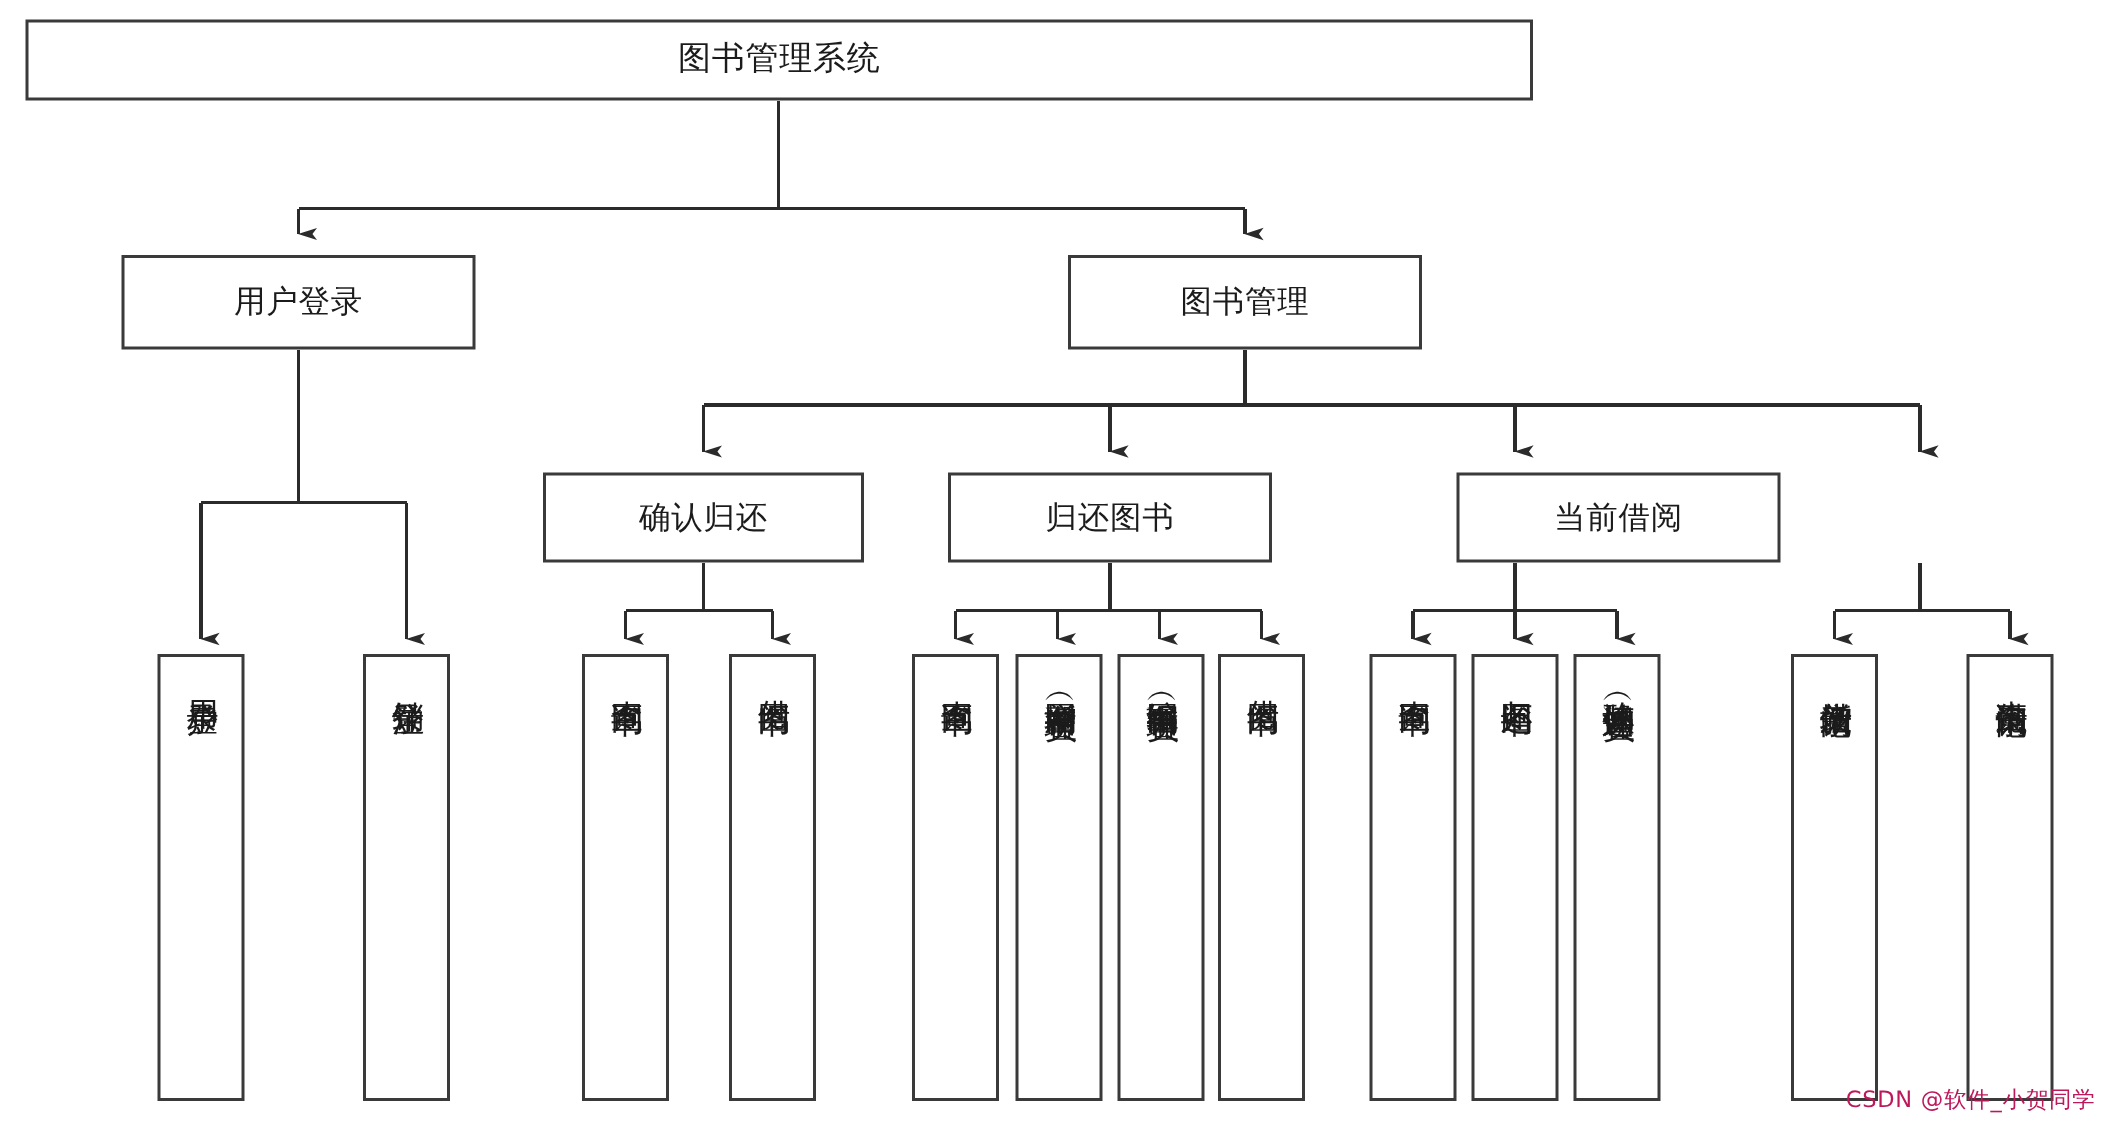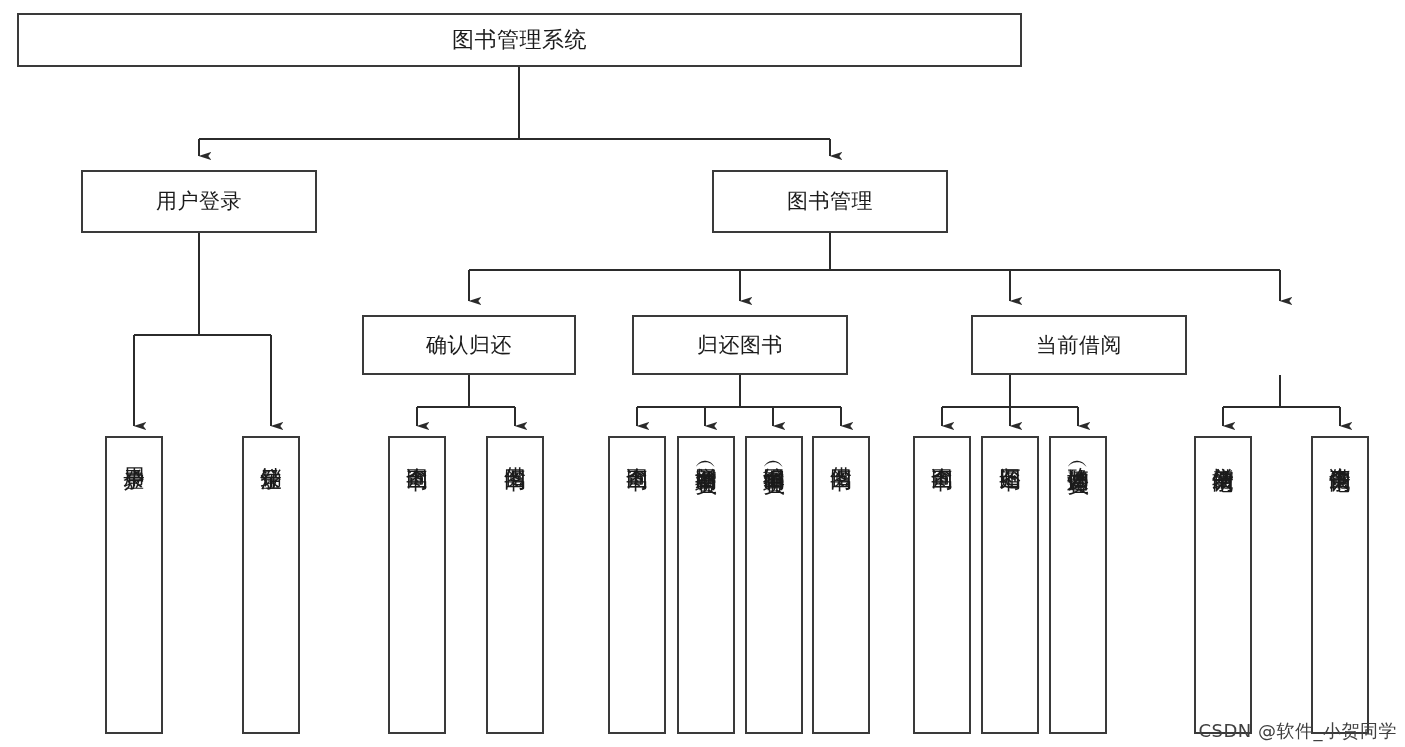--- a/index.html
+++ b/index.html
@@ -59,22 +59,22 @@
     text-orientation: upright;
     font-size: 21.5px;
     line-height: 1.08;
     letter-spacing: 1px;
     white-space: nowrap;
   }
   #watermark {
     position: absolute;
     right: 8px;
     bottom: 4px;
-    font-size: 18px;
-    color: #404040;
+    font-size: 15px;
+    color: #be185d;
     letter-spacing: 0.5px;
     white-space: nowrap;
     font-family: "DejaVu Sans", "Liberation Sans", sans-serif;
   }
 </style>
 </head>
 <body>
 
 <div id="diagram-root">
 

